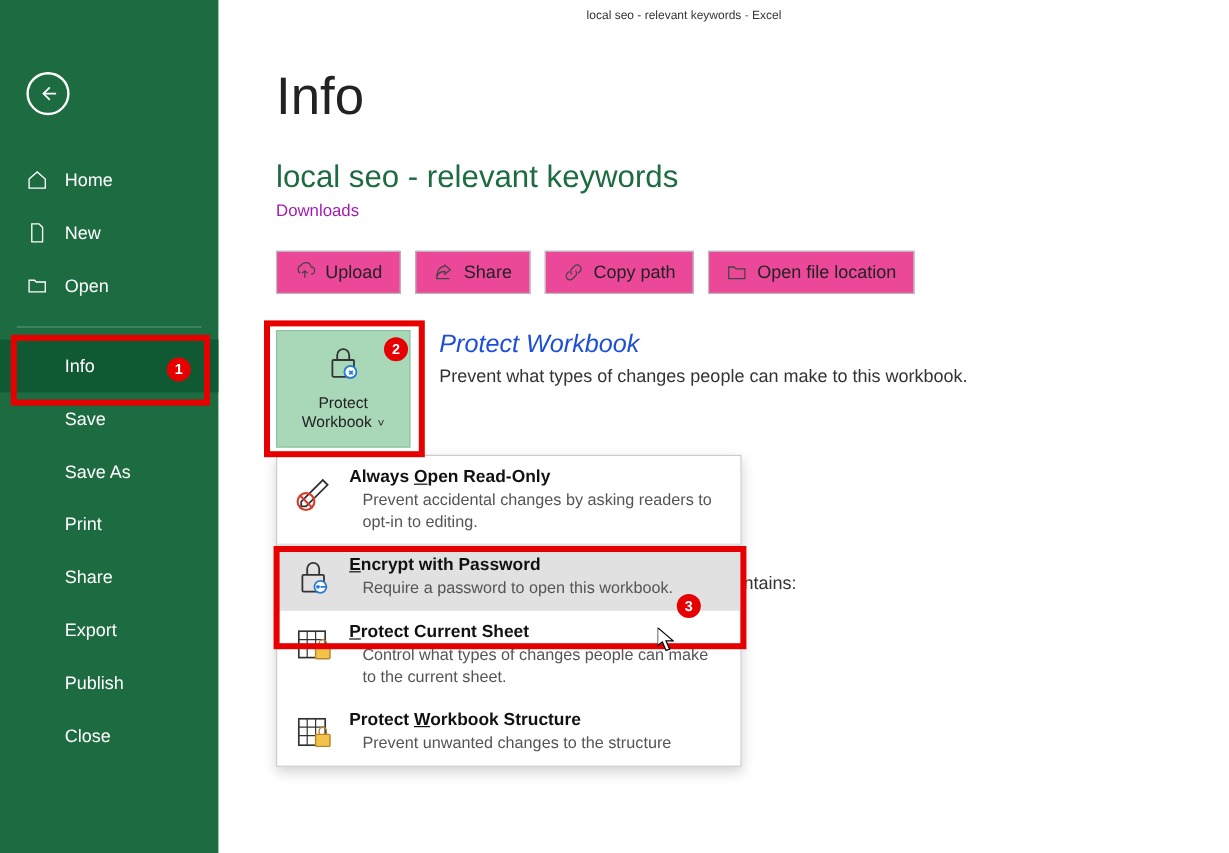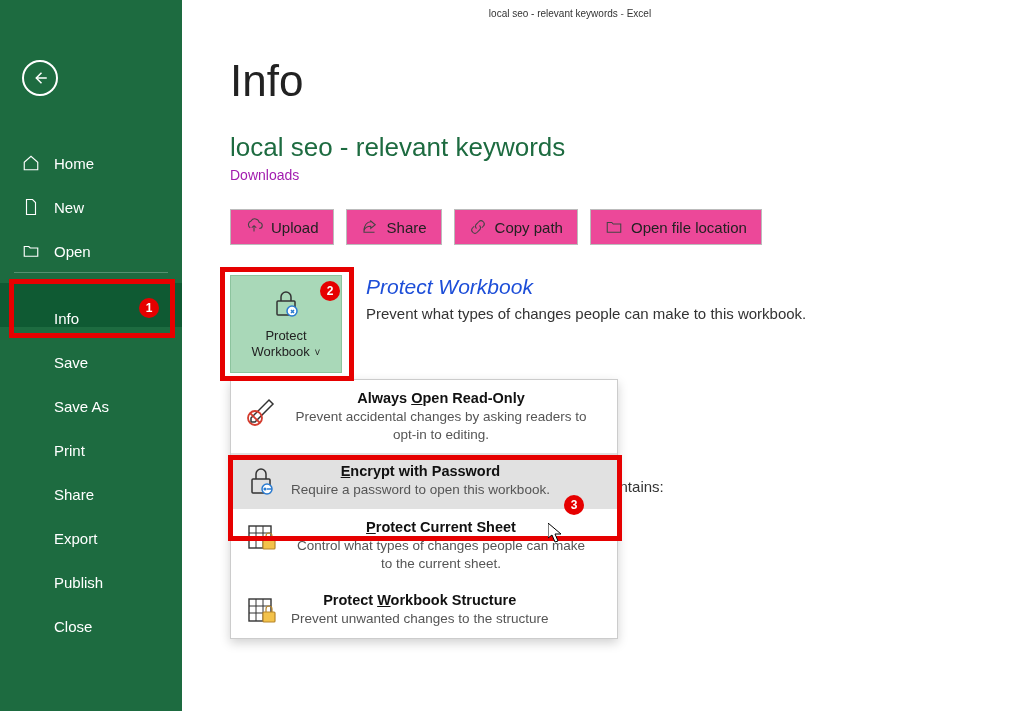--- a/index.html
+++ b/index.html
@@ -1,21 +1,21 @@
 <!DOCTYPE html>
 <html><head>
 <meta charset="utf-8">
 <style>
   * { box-sizing: border-box; margin: 0; padding: 0; }
   html, body { width: 1024px; height: 711px; font-family: "Segoe UI", Arial, sans-serif; overflow: hidden; background: #fff; color: #222; }
   .app { display: flex; height: 100%; }
   .sidebar { width: 182px; background: #1d6b40; color: #fff; display: flex; flex-direction: column; padding-top: 60px; }
   .back-circle { width: 36px; height: 36px; border: 2px solid #fff; border-radius: 50%; margin-left: 22px; margin-bottom: 32px; display: flex; align-items: center; justify-content: center; cursor: pointer; }
   .back-circle svg { width: 18px; height: 18px; }
-  .nav-item { display: flex; align-items: flex-end; height: 44px; padding-left: 22px; font-size: 15px; cursor: pointer; gap: 14px; }
+  .nav-item { display: flex; align-items: center; height: 44px; padding-left: 22px; font-size: 15px; cursor: pointer; gap: 14px; }
   .nav-item .icon { width: 18px; height: 18px; flex: none; display: flex; align-items: center; justify-content: center; }
   .nav-divider { height: 1px; background: rgba(255,255,255,0.25); margin: 12px 14px 10px 14px; }
   .nav-item.indent { padding-left: 54px; }
   .nav-item.info-active { background: #0f5a33; }
   .highlight-red-1 { position: absolute; border: 5px solid #e60000; pointer-events: none; z-index: 4; }
   .badge { width: 20px; height: 20px; border-radius: 50%; background: #e60000; color: #fff; font-size: 12px; font-weight: 600; display: flex; align-items: center; justify-content: center; z-index: 5; position: absolute; }
   .content { flex: 1; position: relative; padding-left: 48px; padding-top: 6px; }
   .title-bar { text-align: center; font-size: 10px; color: #333; position: absolute; top: 8px; width: 680px; left: 48px; }
   .title-bar .dim { color: #666; }
   h1.info-h { font-weight: 300; font-size: 44px; color: #222; margin-top: 50px; }
@@ -25,26 +25,26 @@
   .action-btn { border: 1px solid #bbb; padding: 8px 14px; font-size: 15px; display: flex; align-items: center; gap: 8px; cursor: pointer; background: #ec4899; }
   .action-btn .ico { width: 18px; height: 18px; display: flex; align-items: center; justify-content: center; }
   .protect-area { display: flex; margin-top: 30px; gap: 24px; align-items: flex-start; position: relative; }
   .protect-card { width: 112px; height: 98px; background: #a9d8b8; display: flex; flex-direction: column; align-items: center; justify-content: center; font-size: 13px; color: #222; line-height: 1.2; border: 1px solid #8cc49e; position: relative; }
   .protect-card .chev { font-size: 10px; margin-left: 2px; }
   .protect-icon { margin-bottom: 6px; }
   .protect-text { }
   .protect-title { font-size: 21px; color: #1d4ed8; font-style: italic; }
   .protect-desc { font-size: 15px; color: #333; margin-top: 6px; }
   .menu-pop { position: absolute; left: 0; top: 104px; width: 388px; background: #fff; border: 1px solid #ccc; box-shadow: 0 4px 10px rgba(0,0,0,0.18); z-index: 2; }
-  .menu-item { display: flex; padding: 10px 12px 10px 12px; cursor: pointer; gap: 10px; text-align: center; }
+  .menu-item { display: flex; padding: 10px 12px 10px 12px; cursor: pointer; gap: 10px; }
   .menu-item:hover, .menu-item.hover { background: #e1e1e1; }
   .menu-item .mi-icon { width: 38px; flex: none; display: flex; align-items: flex-start; justify-content: center; padding-top: 2px; }
   .menu-item .mi-text .mi-title { font-size: 14.5px; font-weight: 600; color: #111; }
   .menu-item .mi-text .mi-title u { text-decoration: underline; }
-  .menu-item .mi-text .mi-desc { font-size: 13.5px; color: #555; margin-top: 2px; line-height: 1.3; max-width: 300px; }
+  .menu-item .mi-text .mi-desc { font-size: 13.5px; color: #555; margin-top: 2px; line-height: 1.3; max-width: 300px; margin-left: 11px; }
   .ghost-line { position: absolute; font-size: 15px; color: #333; left: 385px; top: 478px; }
   .cursor-arrow { position: absolute; width: 14px; height: 20px; z-index: 6; }
 </style>
 </head>
 <body>
 
 <div class="app">
 
   <div class="sidebar">
     <div class="back-circle">

